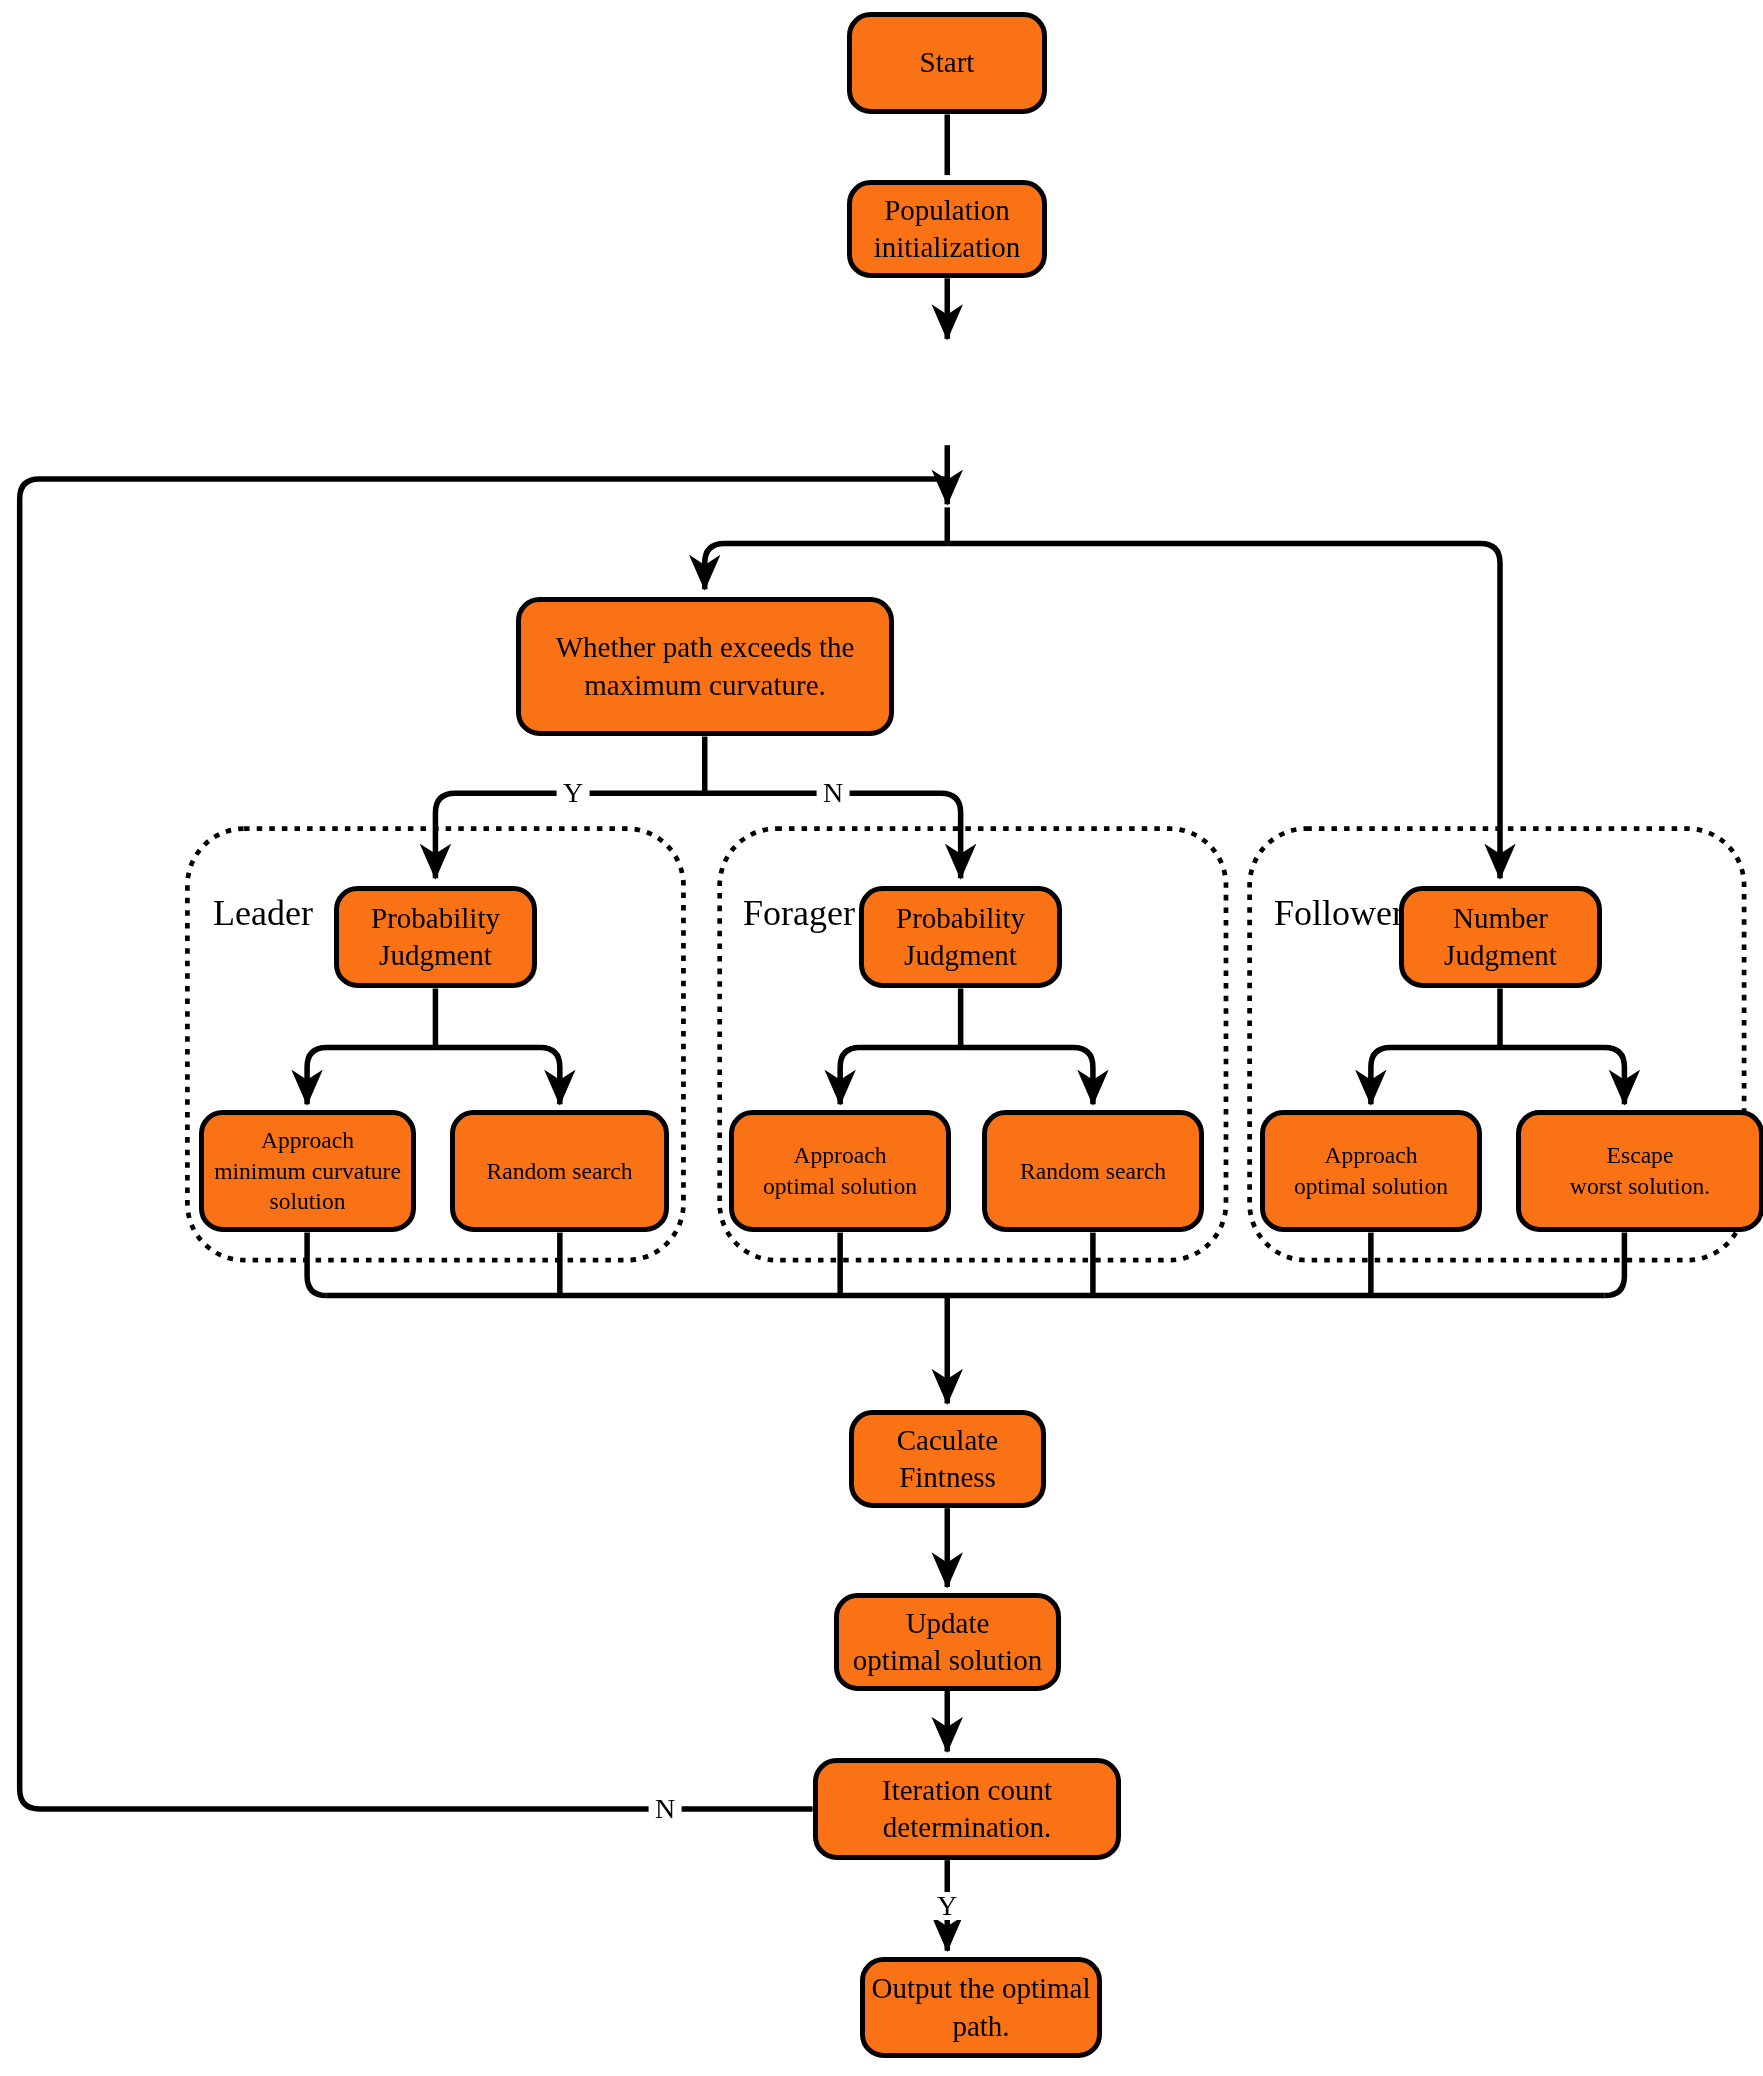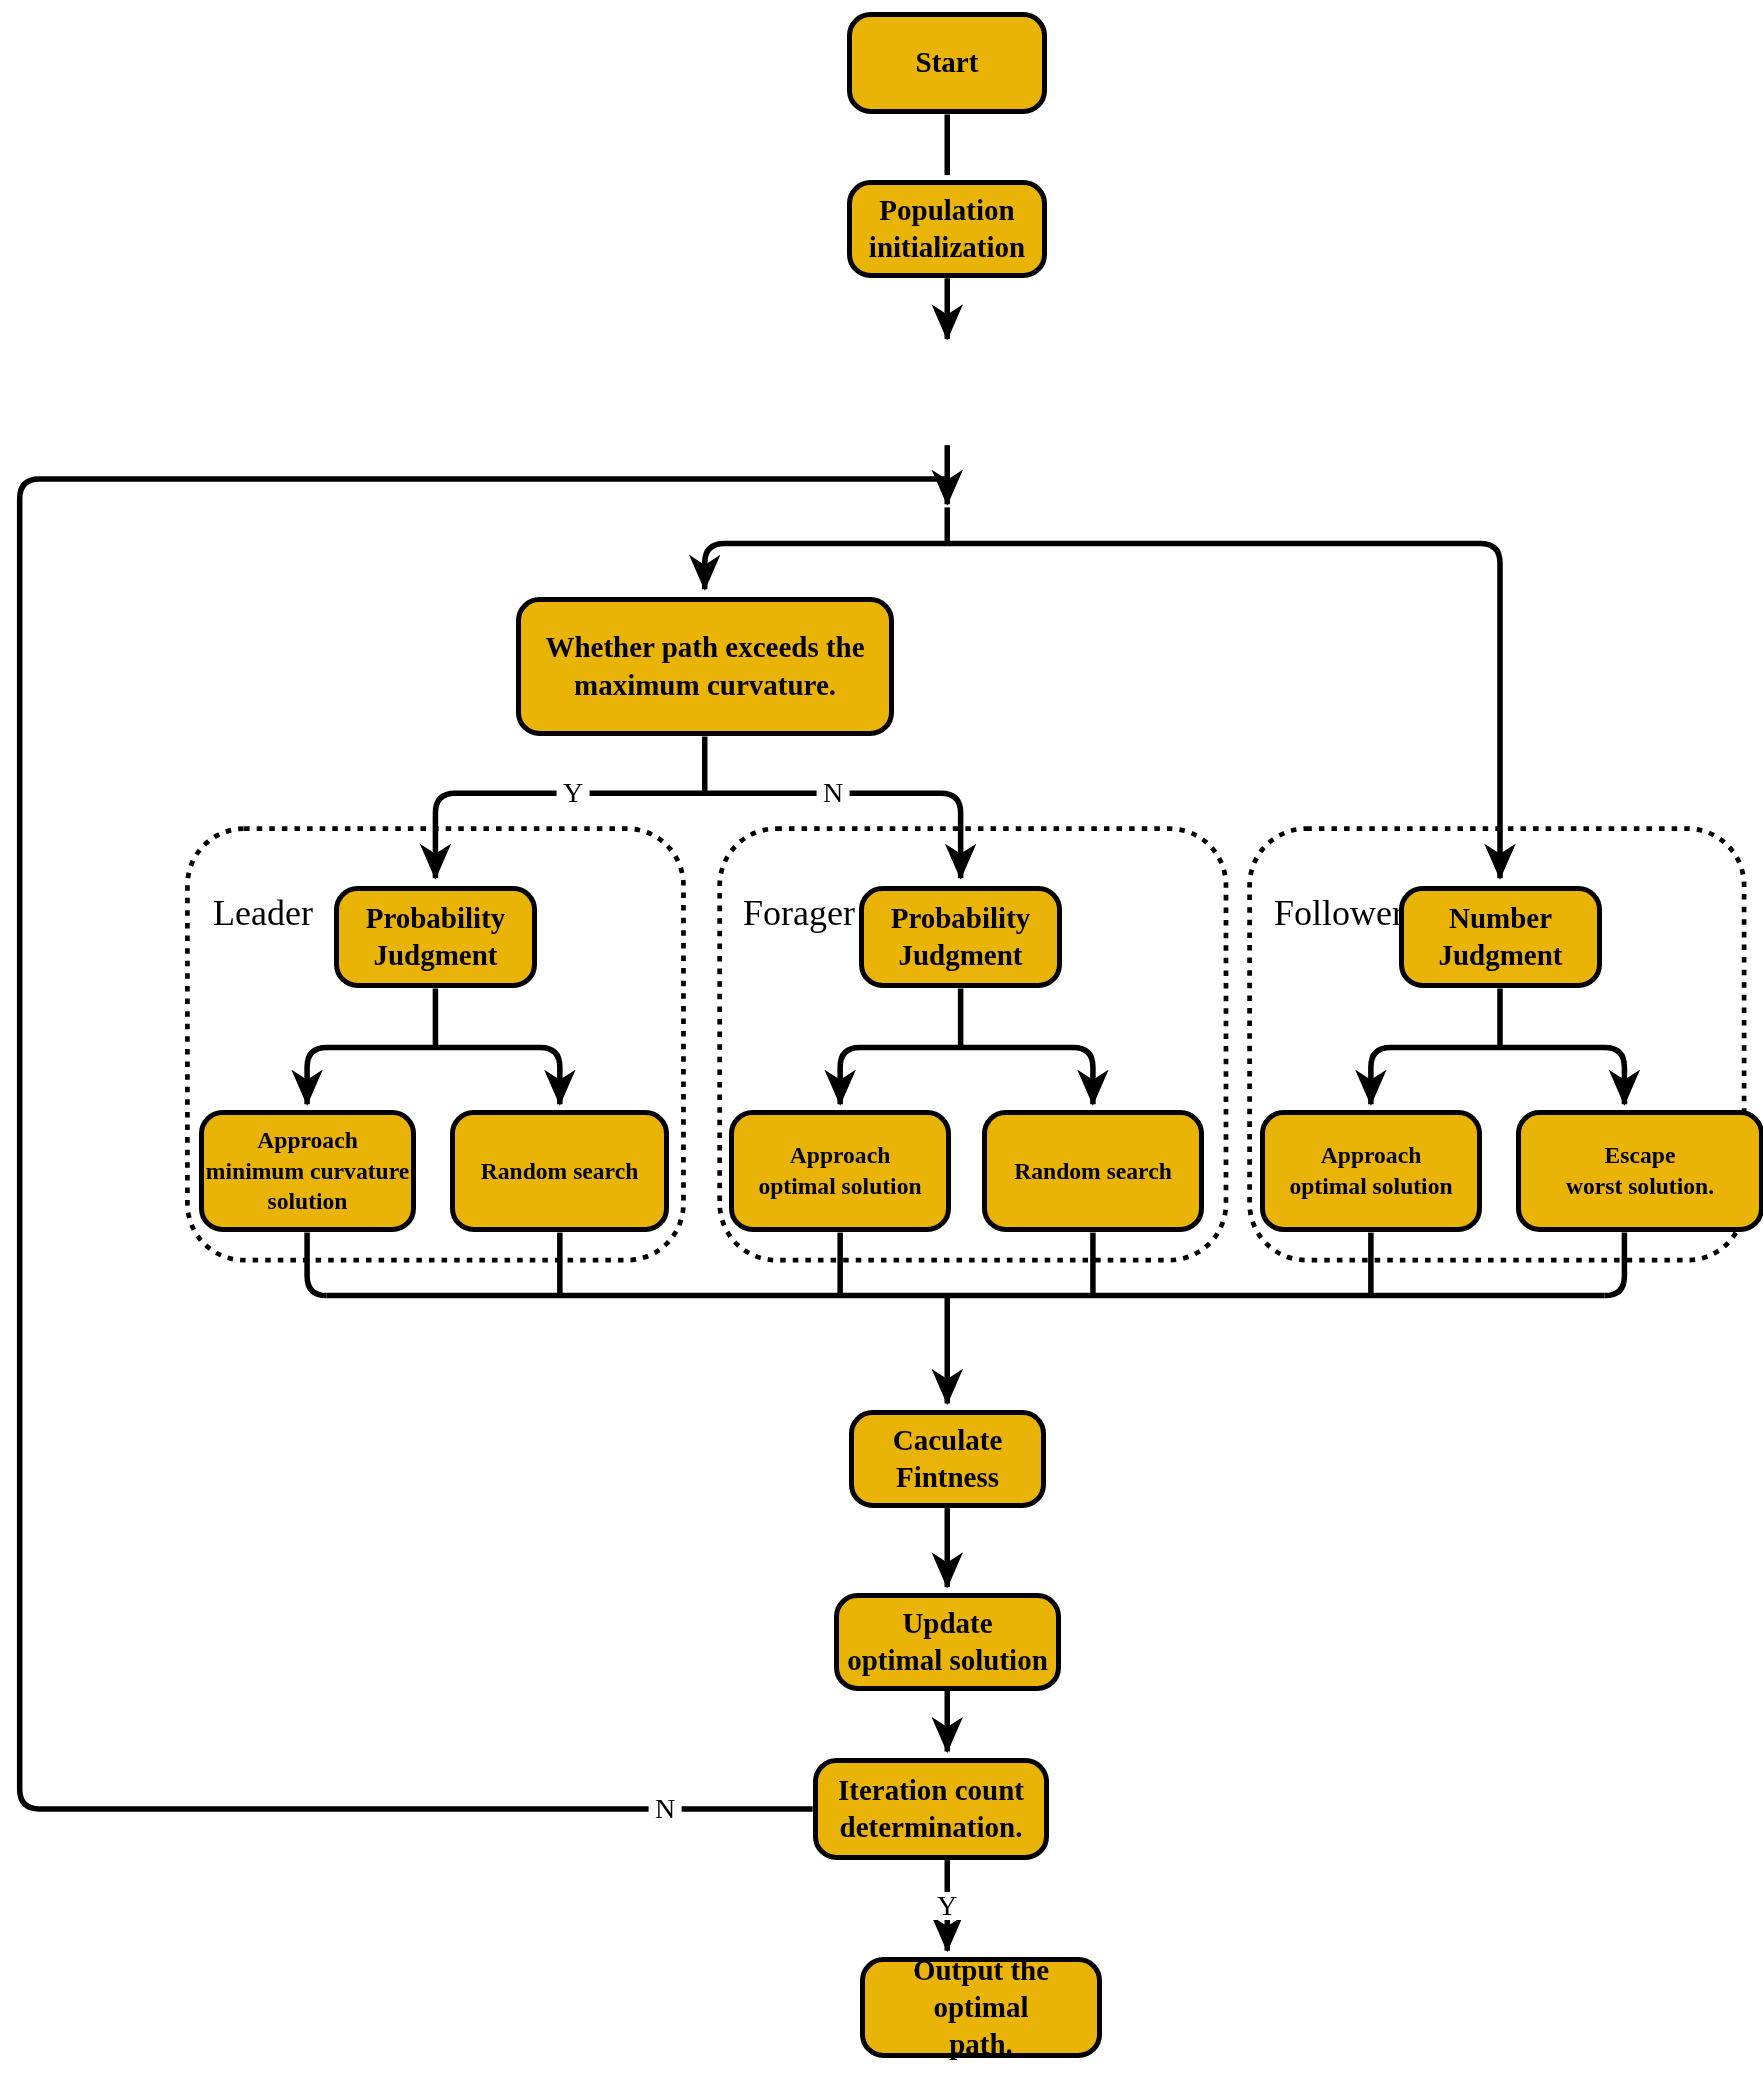--- a/index.html
+++ b/index.html
@@ -22,27 +22,26 @@
     position: absolute;
     left: 0; top: 0;
     width: 1763px;
     height: 2077px;
   }
   .node {
     position: absolute;
     box-sizing: border-box;
     border: 5.5px solid #000000;
     border-radius: 23.6px;
-    background: #eab308;
+    background: #f97316;
     display: flex;
     align-items: center;
     justify-content: center;
     text-align: center;
     z-index: 3;
-    font-weight: bold;
   }
   .node span {
     white-space: pre-line;
     line-height: 1.28;
     font-size: 29px;
     color: #000000;
   }
   .node.small span { font-size: 23.6px; line-height: 1.3; }
   .group-label {
     position: absolute;
@@ -70,21 +69,21 @@
   #n-forager-pj     { left: 859px; top: 886px; width: 203px; height: 102px; }
   #n-follower-nj    { left: 1399px; top: 886px; width: 203px; height: 102px; }
   #n-leader-c1      { left: 199px;  top: 1110px; width: 217px; height: 122px; }
   #n-leader-c2      { left: 450px;  top: 1110px; width: 219px; height: 122px; }
   #n-forager-c1     { left: 729px;  top: 1110px; width: 222px; height: 122px; }
   #n-forager-c2     { left: 982px; top: 1110px; width: 222px; height: 122px; }
   #n-follower-c1    { left: 1260px; top: 1110px; width: 222px; height: 122px; }
   #n-follower-c2    { left: 1516px; top: 1110px; width: 248px; height: 122px; }
   #n-calcfitness    { left: 849px; top: 1410px; width: 197px; height: 98px; }
   #n-updateopt      { left: 834px; top: 1593px; width: 227px; height: 98px; }
-  #n-itercount      { left: 813px; top: 1758px; width: 236px; height: 102px; }
+  #n-itercount      { left: 813px; top: 1758px; width: 308px; height: 102px; }
   #n-output         { left: 860px; top: 1957px; width: 242px; height: 101px; }
   #lbl-leader   { left: 213px;  top: 844px; }
   #lbl-forager  { left: 743px;  top: 844px; }
   #lbl-follower { left: 1274px; top: 844px; }
   #el-curv-y { left: 573px;  top: 793px; }
   #el-curv-n { left: 833px; top: 793px; }
   #el-iter-n { left: 665px;  top: 1809px; }
   #el-iter-y { left: 947px; top: 1906px; }
 </style>
 </head>

